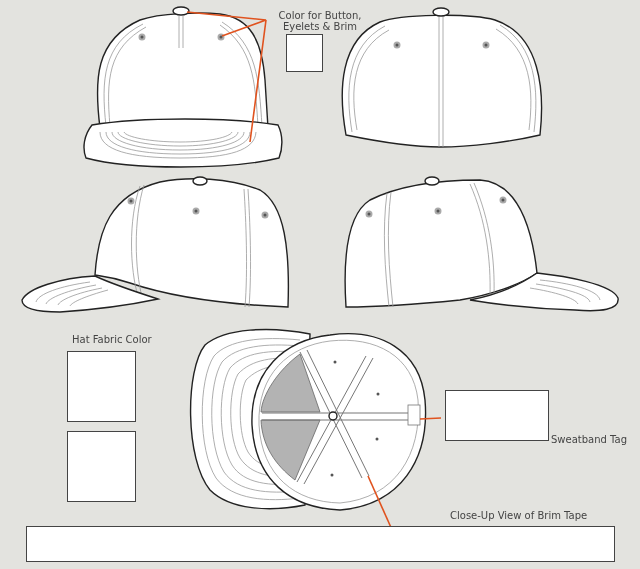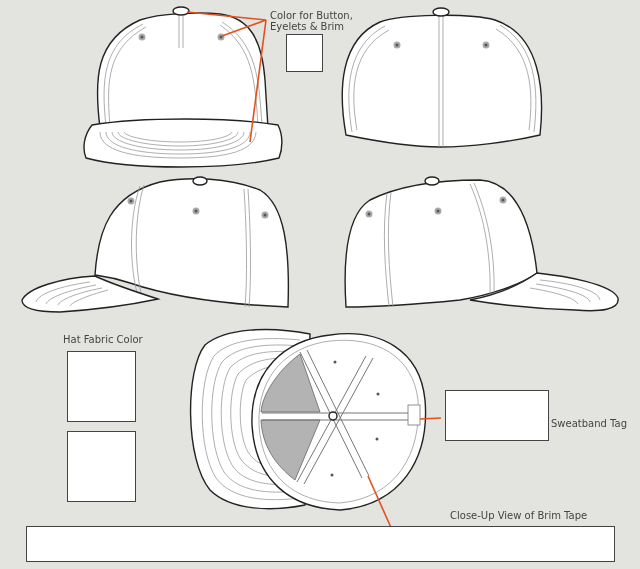--- a/index.html
+++ b/index.html
@@ -100,27 +100,27 @@
     <rect x="408" y="405" width="12" height="20" fill="#fff" stroke="#777" stroke-width="0.8"></rect>
     <circle cx="335" cy="362" r="1.5" fill="#555"></circle>
     <circle cx="378" cy="394" r="1.5" fill="#555"></circle>
     <circle cx="377" cy="439" r="1.5" fill="#555"></circle>
     <circle cx="332" cy="475" r="1.5" fill="#555"></circle>
     <path class="r" d="M420,419 L441,418"></path>
     <path class="r" d="M368,476 L393,532"></path>
   </g>
 </svg>
 
-<div class="abs label" style="left:270px;top:10px;width:100px;">
+<div class="abs label" style="left:270px;top:10px;text-align:center;width:100px;">
   <div>Color for Button,</div>
   <div>Eyelets &amp; Brim</div>
 </div>
 <div class="swatch" style="left:286px;top:34px;width:37px;height:38px;"></div>
 
-<div class="abs label" style="left:63px;top:334px;">Hat Fabric Color</div>
+<div class="abs label" style="left:72px;top:334px;">Hat Fabric Color</div>
 <div class="swatch" style="left:67px;top:351px;width:69px;height:71px;"></div>
 <div class="swatch" style="left:67px;top:431px;width:69px;height:71px;"></div>
 
 <div class="swatch" style="left:445px;top:390px;width:104px;height:51px;"></div>
-<div class="abs label" style="left:551px;top:418px;">Sweatband Tag</div>
+<div class="abs label" style="left:551px;top:434px;">Sweatband Tag</div>
 
 <div class="abs label" style="left:450px;top:510px;">Close-Up View of Brim Tape</div>
 <div class="swatch" style="left:26px;top:526px;width:589px;height:36px;"></div>
 
 </body></html>

